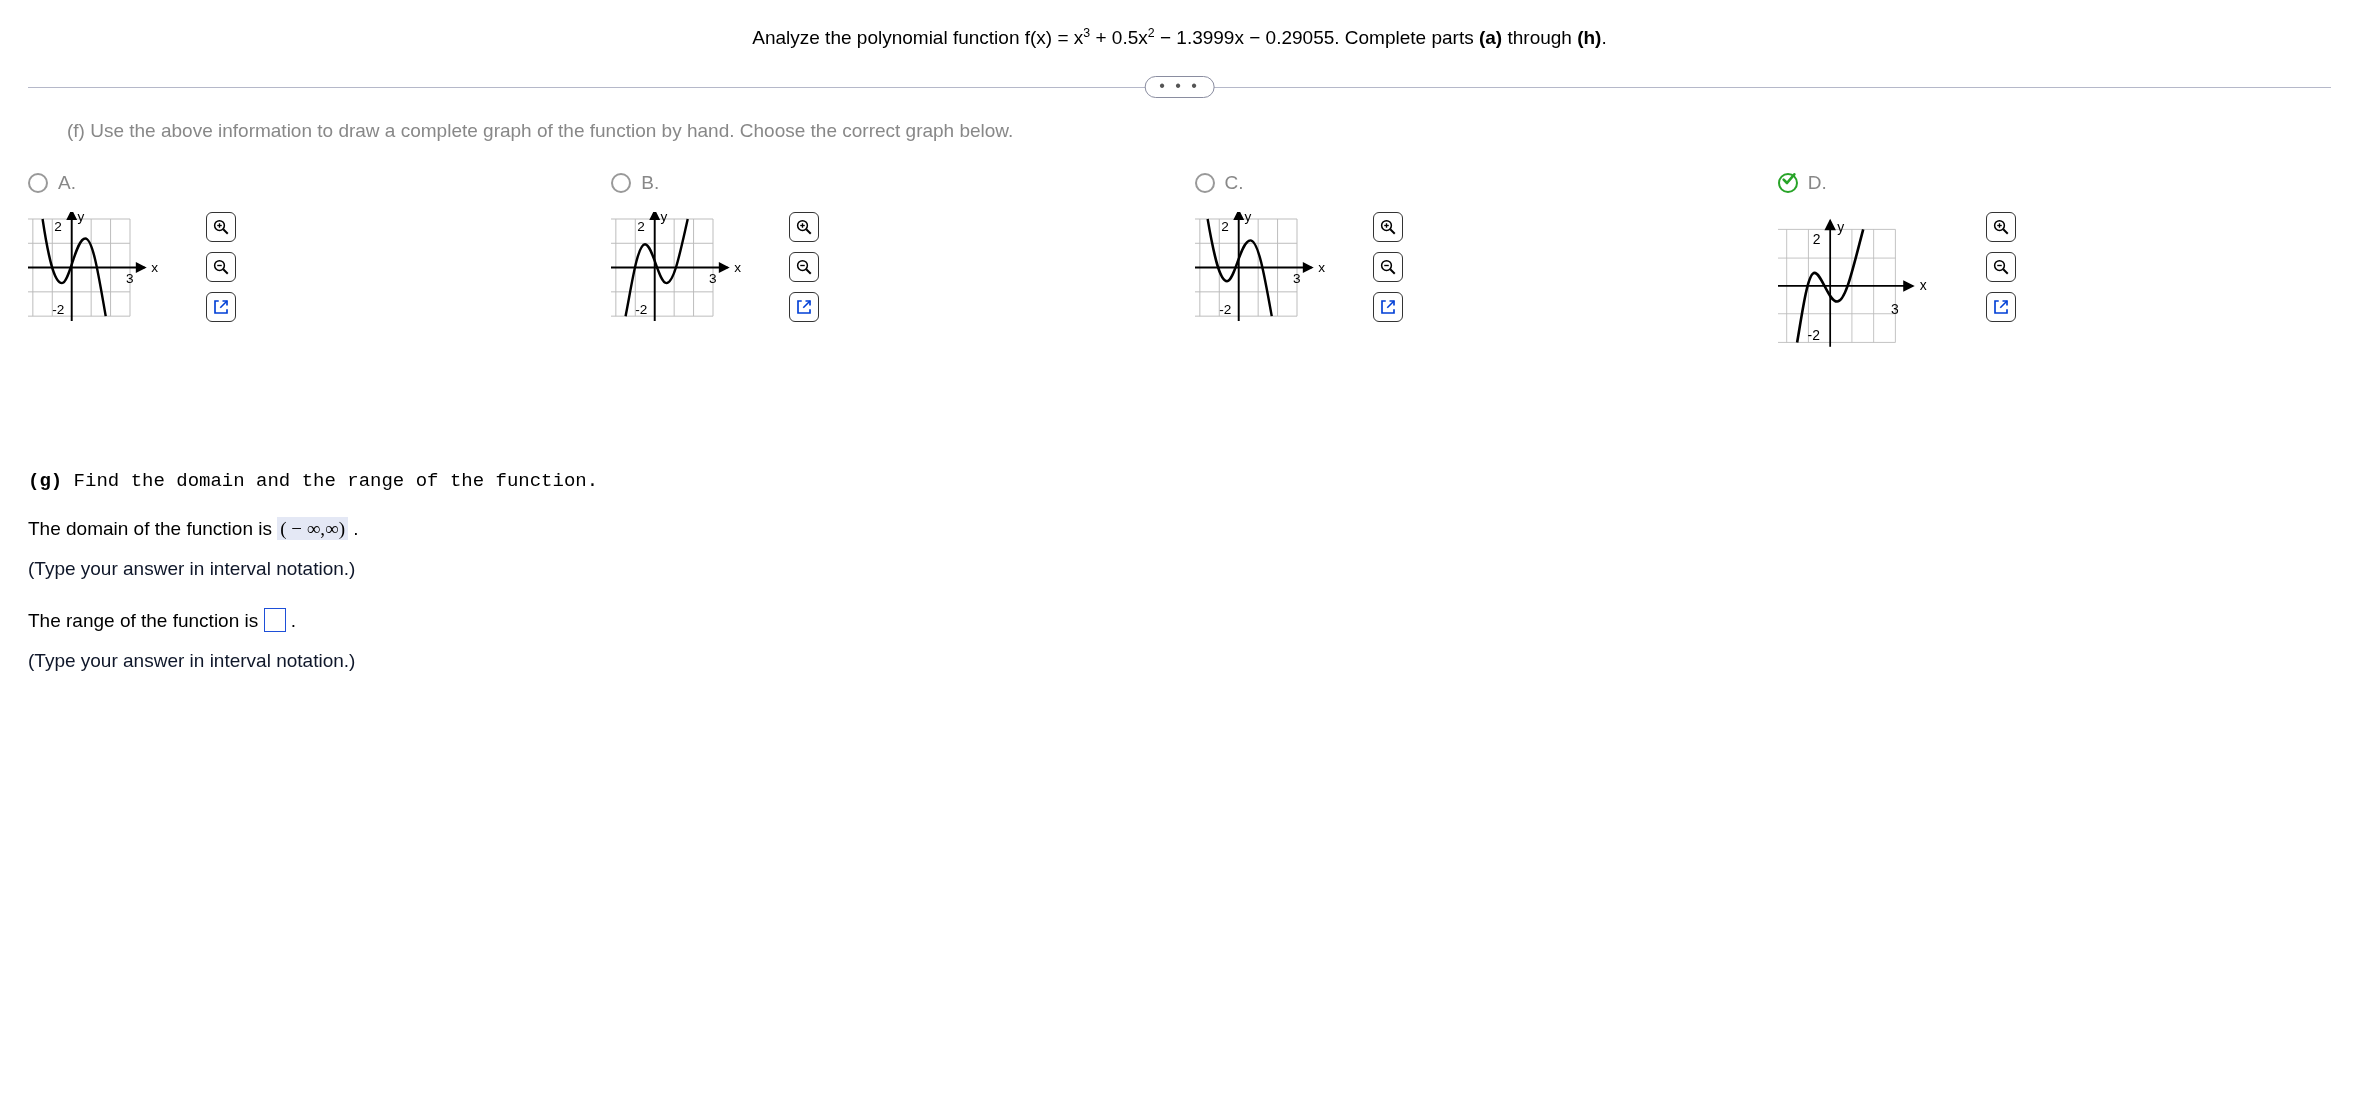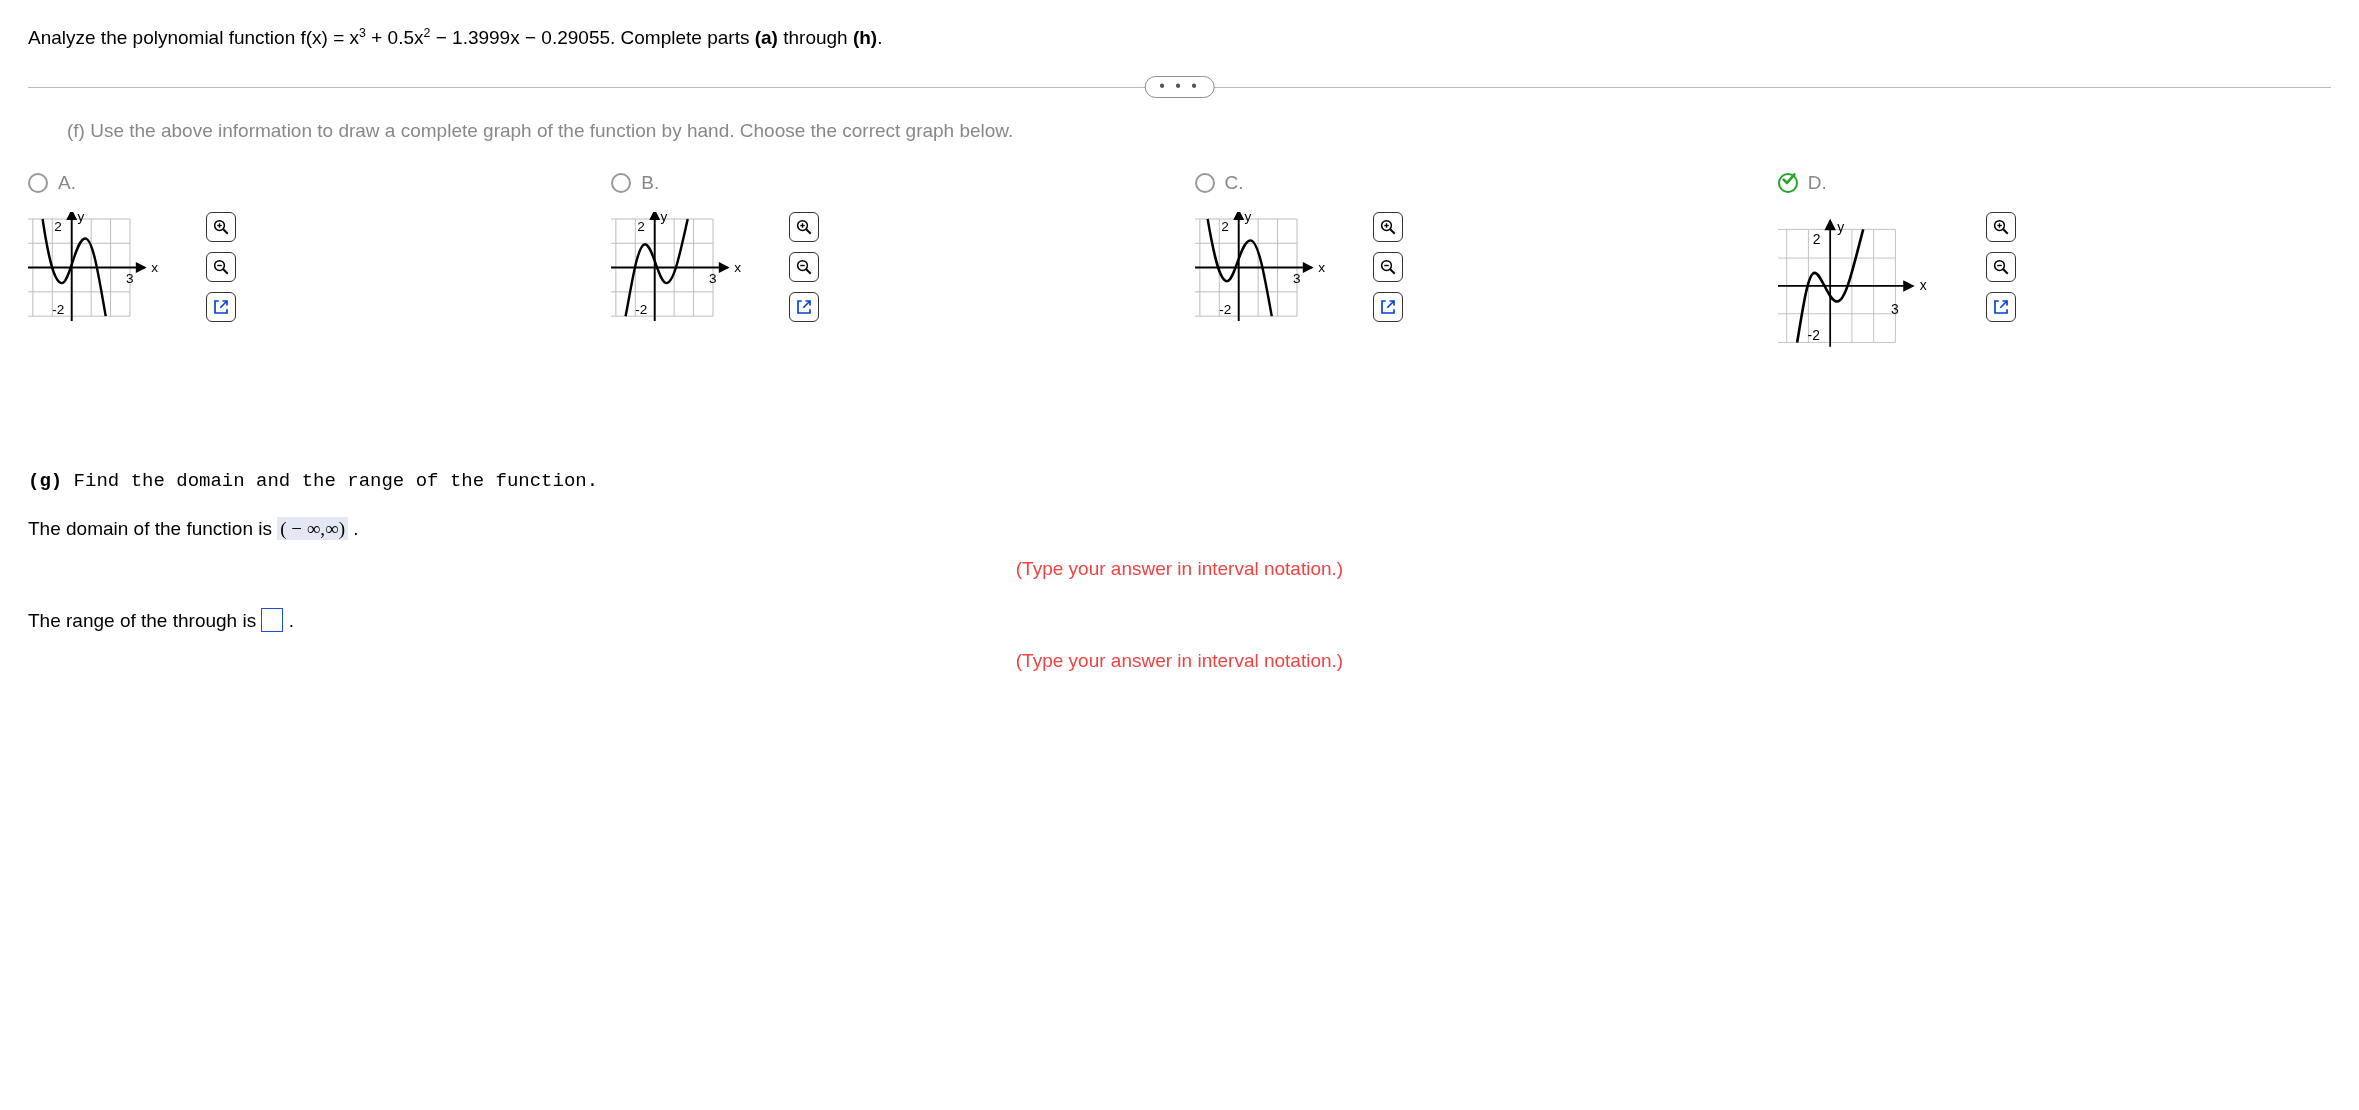--- a/index.html
+++ b/index.html
@@ -7,20 +7,21 @@
       font-family: Arial, Helvetica, sans-serif;
       font-size: 19px;
       color: #000;
       background: #fff;
       padding: 24px 28px;
     }
     .question-text {
       color: #000;
       margin-bottom: 2px;
       line-height: 1.5;
+      text-align: center;
     }
     sup { font-size: 0.65em; vertical-align: super; }
     .divider-wrap {
       position: relative;
       margin: 34px 0 32px 0;
     }
     .divider {
       border: none;
       border-top: 1px solid #b5b8c9;
     }
@@ -108,21 +109,21 @@
       display: flex;
       align-items: center;
       justify-content: center;
       cursor: pointer;
     }
     .tool-btn svg { width: 18px; height: 18px; }
     .part-g { line-height: 2; }
     .part-g-title { margin-bottom: 10px; font-family: Liberation Mono, monospace; }
     .bold { font-weight: bold; }
     .domain-line { margin-bottom: 2px; }
-    .hint { color: #ef4444; margin-bottom: 14px; text-align: center; }
+    .hint { color: #0f172a; margin-bottom: 14px; }
     .filled-answer {
       background: #e4e8f5;
       padding: 1px 3px;
       font-family: "Times New Roman", serif;
     }
     .answer-box {
       display: inline-block;
       width: 22px;
       height: 24px;
       border: 1.5px solid #1e4fd8;
@@ -404,16 +405,16 @@
 
 <div class="part-g">
   <div class="part-g-title">
     <span class="bold">(g)</span><span> Find the domain and the range of the function.</span>
   </div>
   <div class="domain-line">
     <span>The domain of the function is  </span><span class="filled-answer serif">( − ∞,∞)</span><span> .</span>
   </div>
   <div class="hint">(Type your answer in interval notation.)</div>
   <div class="domain-line">
-    <span>The range of the through is </span><span class="answer-box"></span><span> .</span>
+    <span>The range of the function is </span><span class="answer-box"></span><span> .</span>
   </div>
   <div class="hint">(Type your answer in interval notation.)</div>
 </div>
 
 </body></html>

